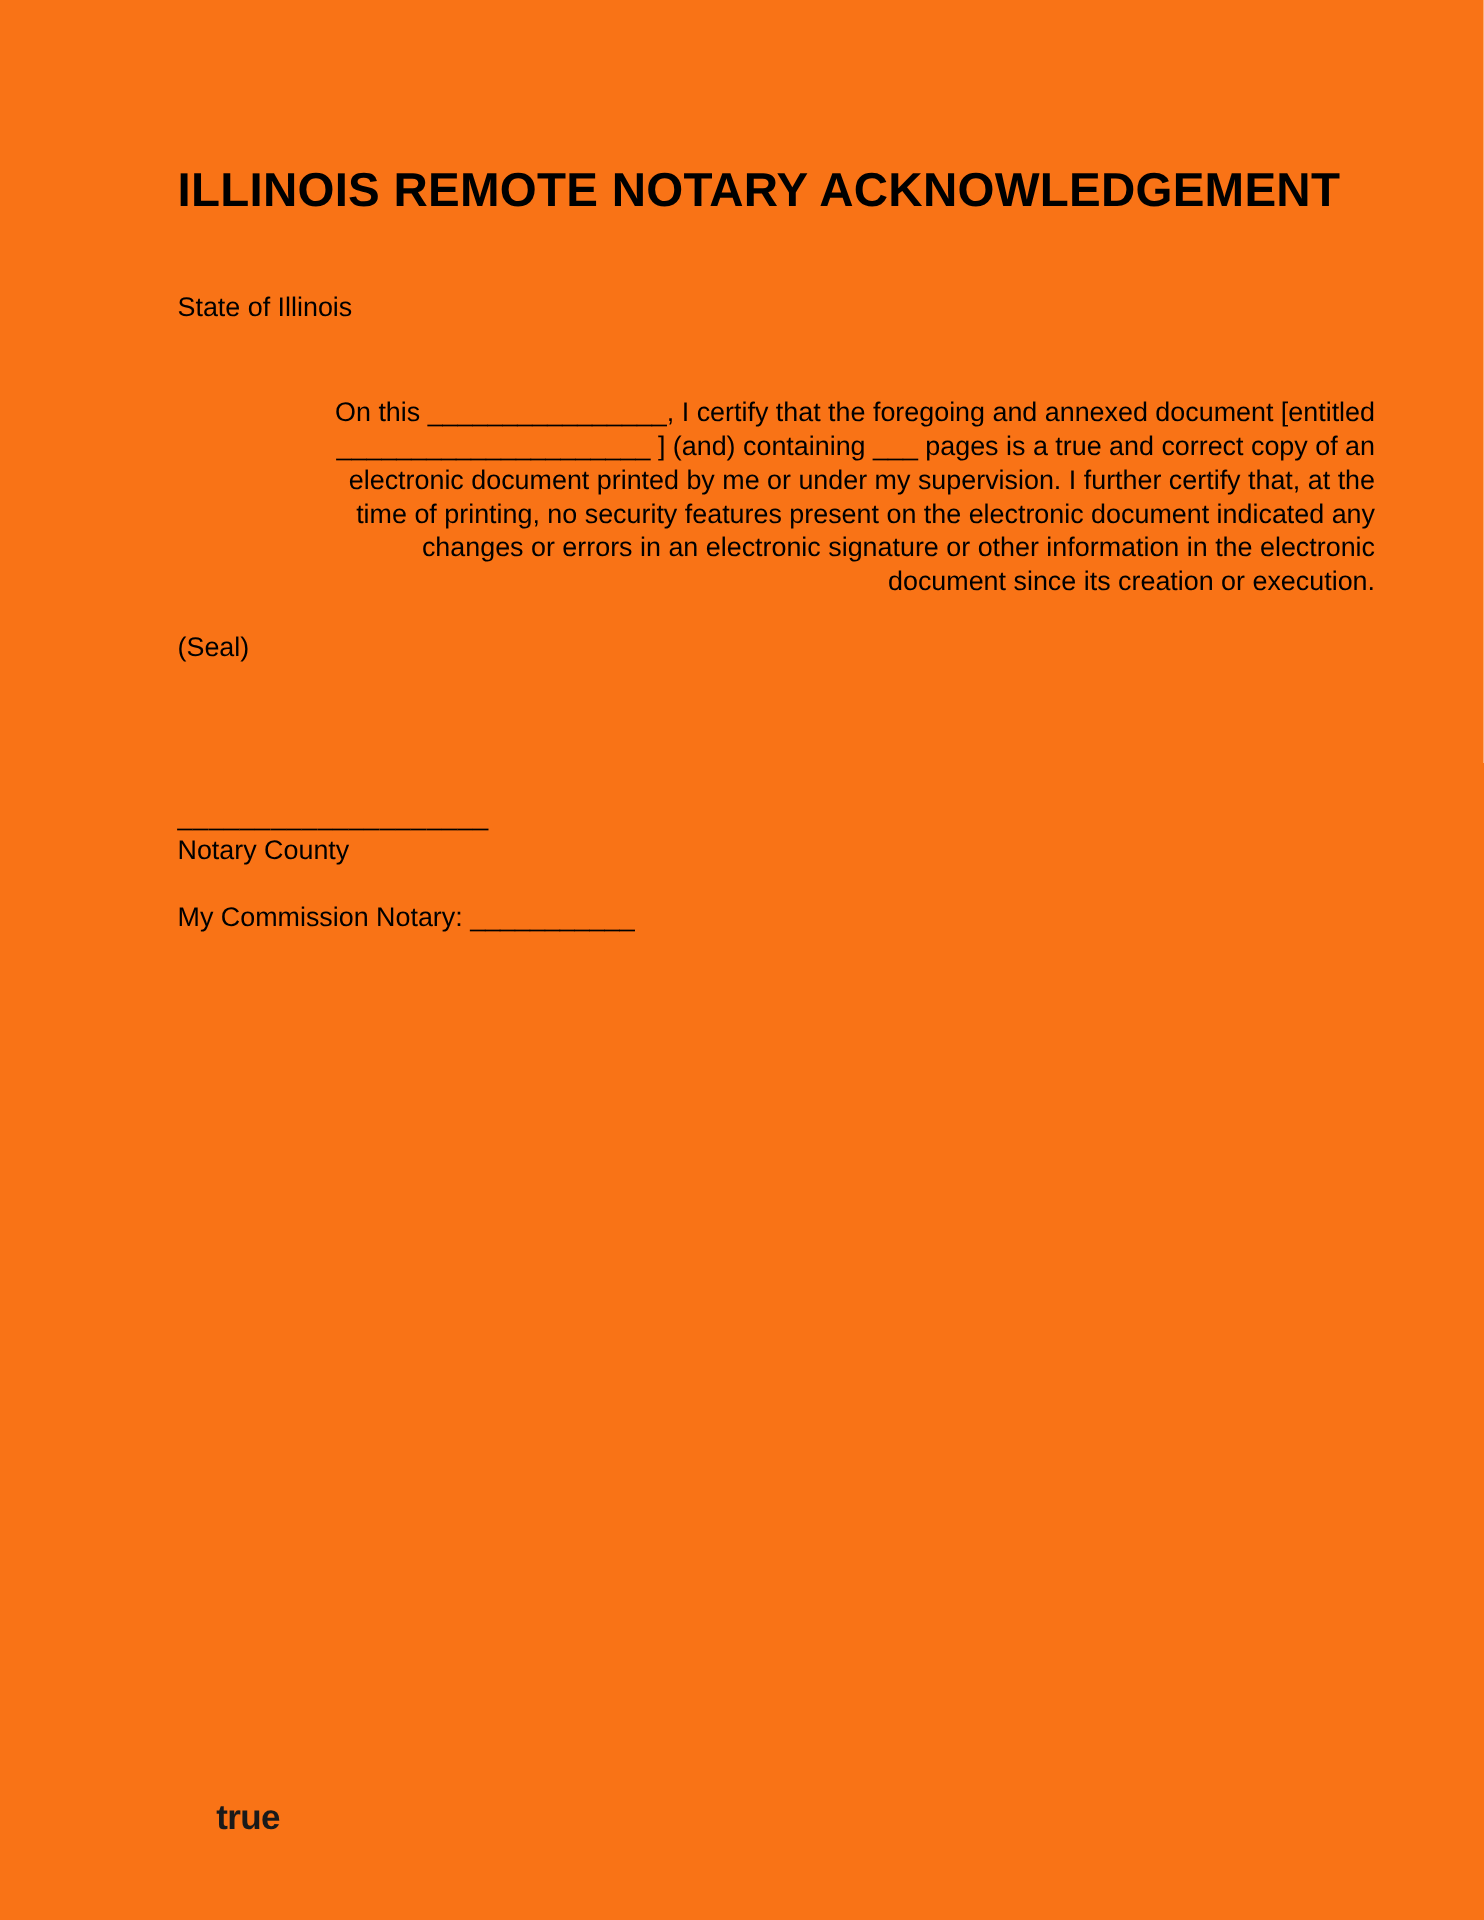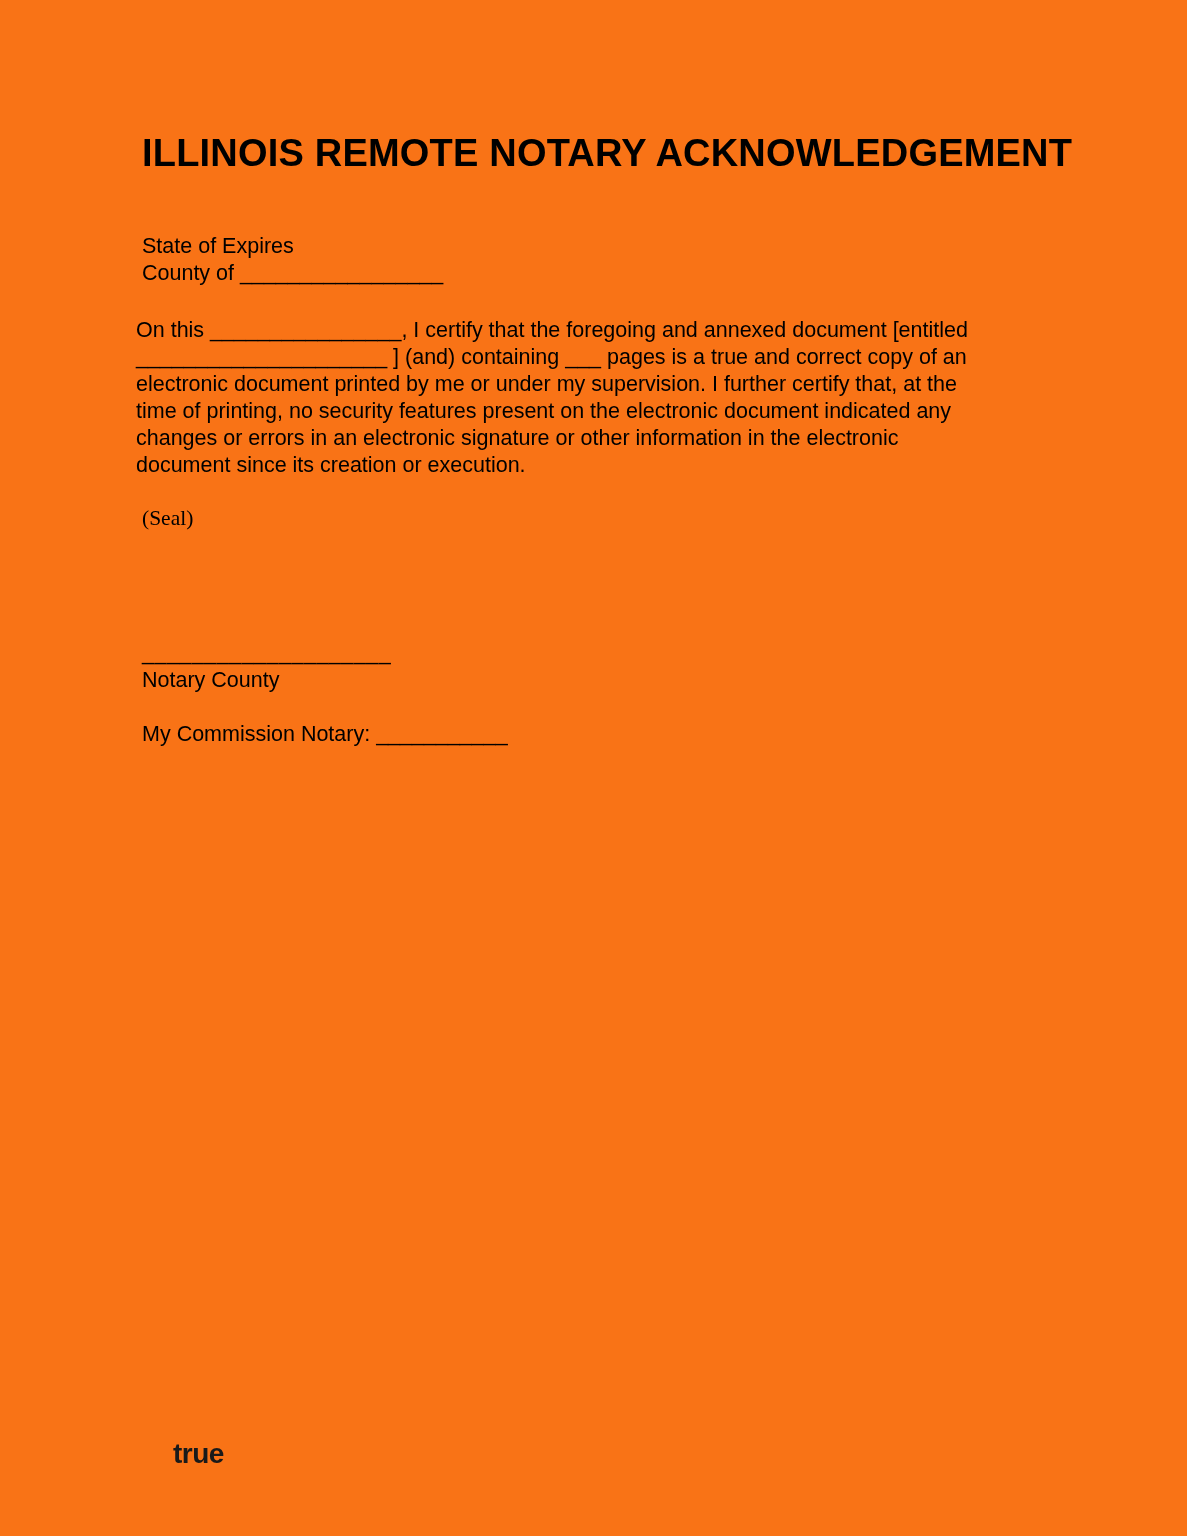--- a/index.html
+++ b/index.html
@@ -28,45 +28,44 @@
     white-space: nowrap;
   }
   .body-text {
     position: absolute;
     font-size: 21.5px;
     line-height: 27px;
     color: #000000;
   }
   .state-line   { left: 142px; top: 233px; }
   .county-line  { left: 142px; top: 260px; }
-  .paragraph    { left: 136px; top: 317px; width: 940px; white-space: pre-line; }
-  .seal-label   { left: 142px; top: 505px; font-family: Liberation Serif, serif; }
+  .paragraph    { left: 160px; top: 317px; width: 940px; white-space: pre-line; text-align: right; }
+  .seal-label   { left: 142px; top: 505px; }
   .sig-line     { left: 142px; top: 640px; letter-spacing: 0.5px; }
   .notary-label { left: 142px; top: 667px; }
   .commission   { left: 142px; top: 721px; }
   .brand-logo {
     position: absolute;
     left: 173px;
     top: 1438px;
     font-size: 28px;
     font-weight: bold;
     letter-spacing: -0.5px;
     color: #1a1a1a;
   }
 </style>
 </head>
 <body>
 
 <div class="page">
 
   <h1 class="title">ILLINOIS REMOTE NOTARY ACKNOWLEDGEMENT</h1>
 
-  <div class="body-text state-line">State of Expires</div>
+  <div class="body-text state-line">State of Illinois</div>
 
-  <div class="body-text county-line">County of _________________</div>
 
   <div class="body-text paragraph">On this ________________, I certify that the foregoing and annexed document [entitled
 _____________________ ] (and) containing ___ pages is a true and correct copy of an
 electronic document printed by me or under my supervision. I further certify that, at the
 time of printing, no security features present on the electronic document indicated any
 changes or errors in an electronic signature or other information in the electronic
 document since its creation or execution.</div>
 
   <div class="body-text seal-label">(Seal)</div>
 

